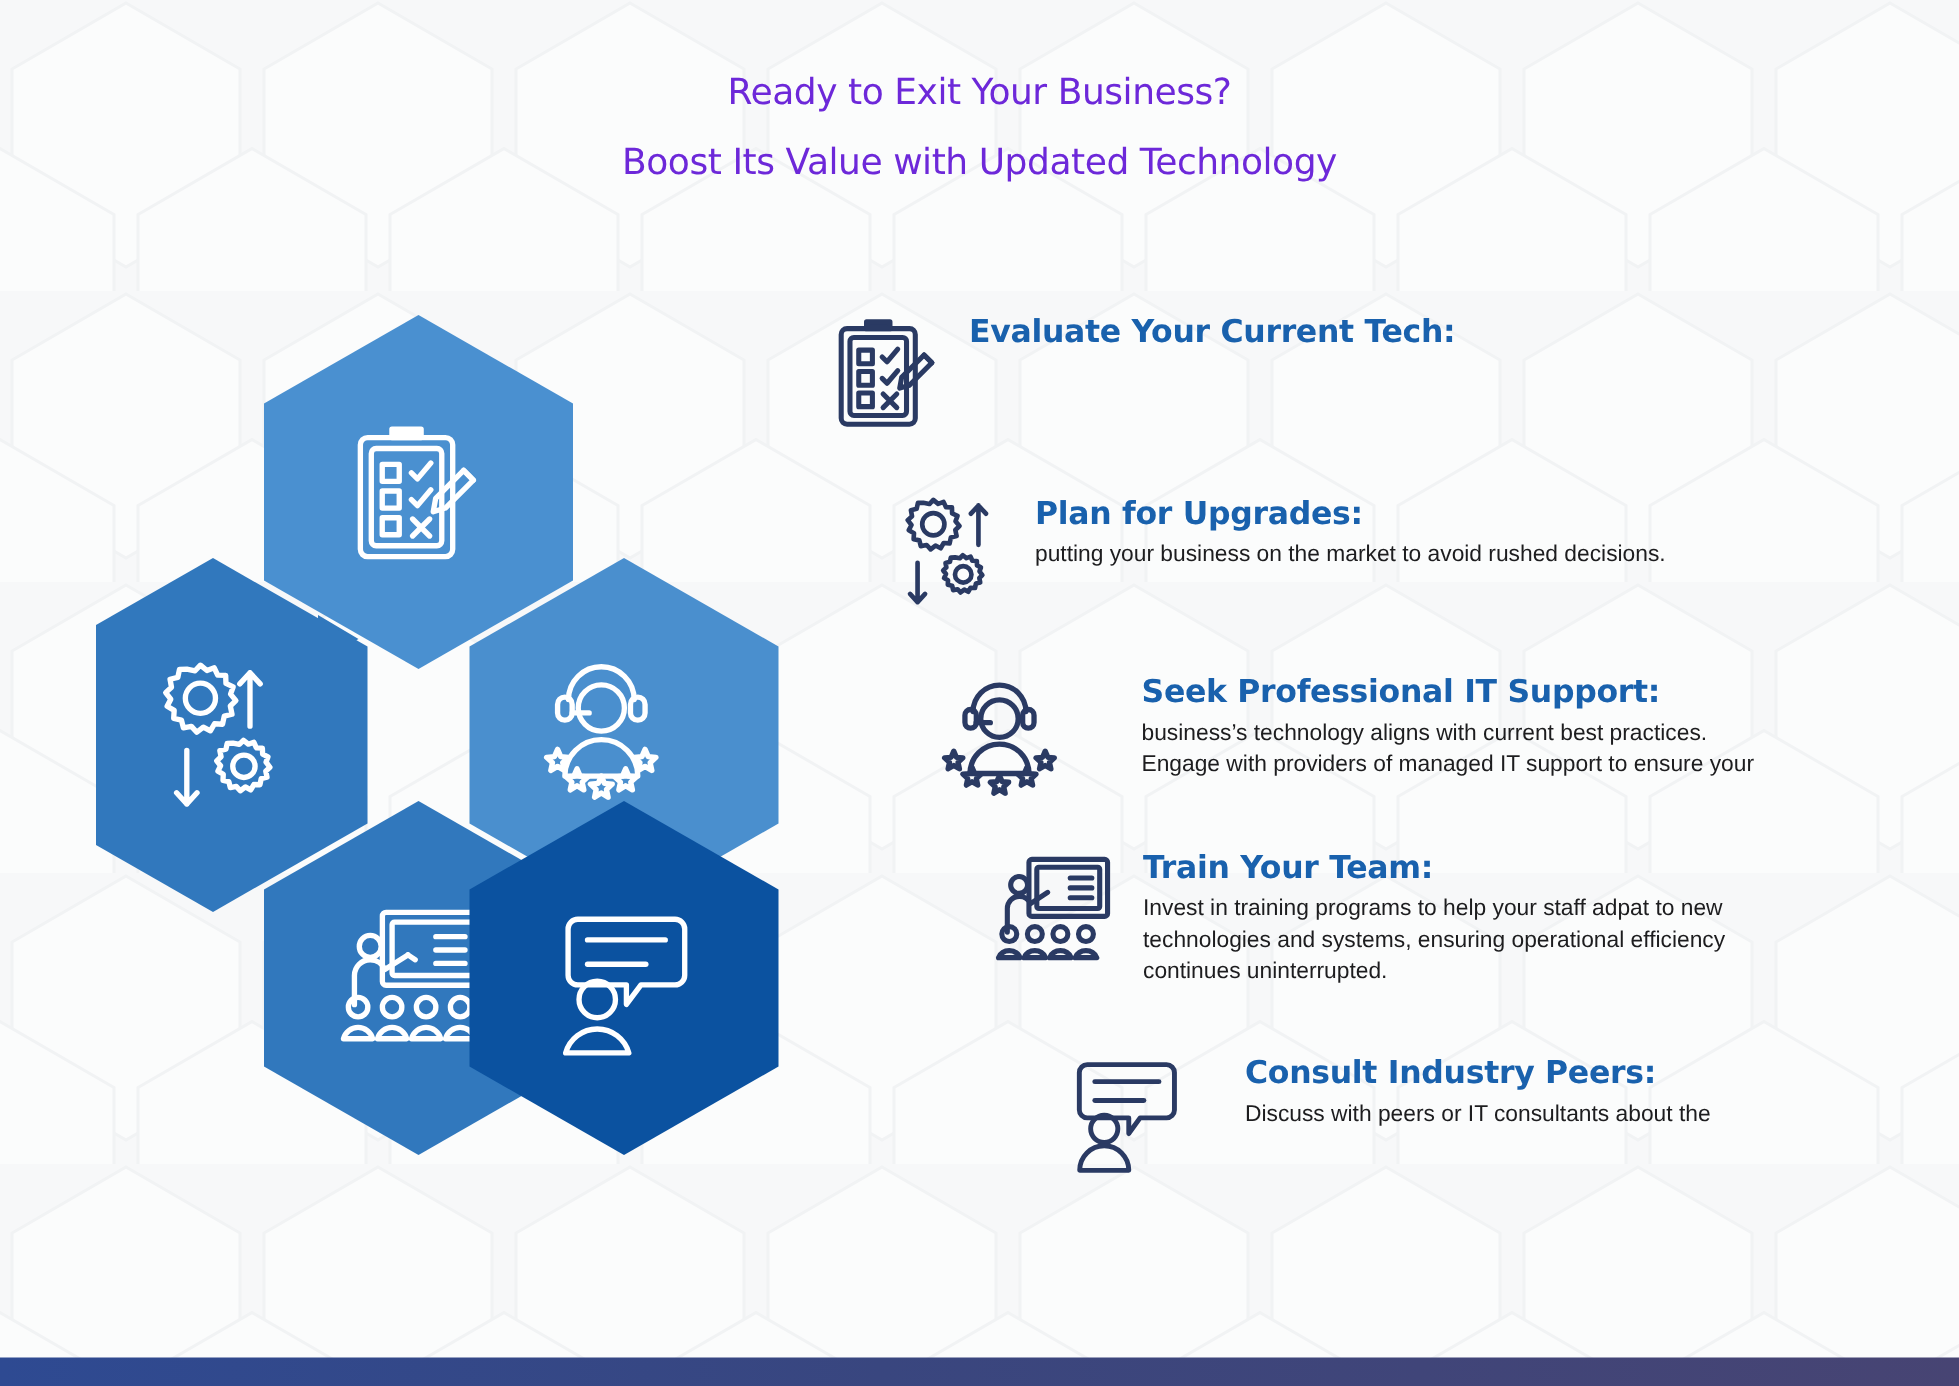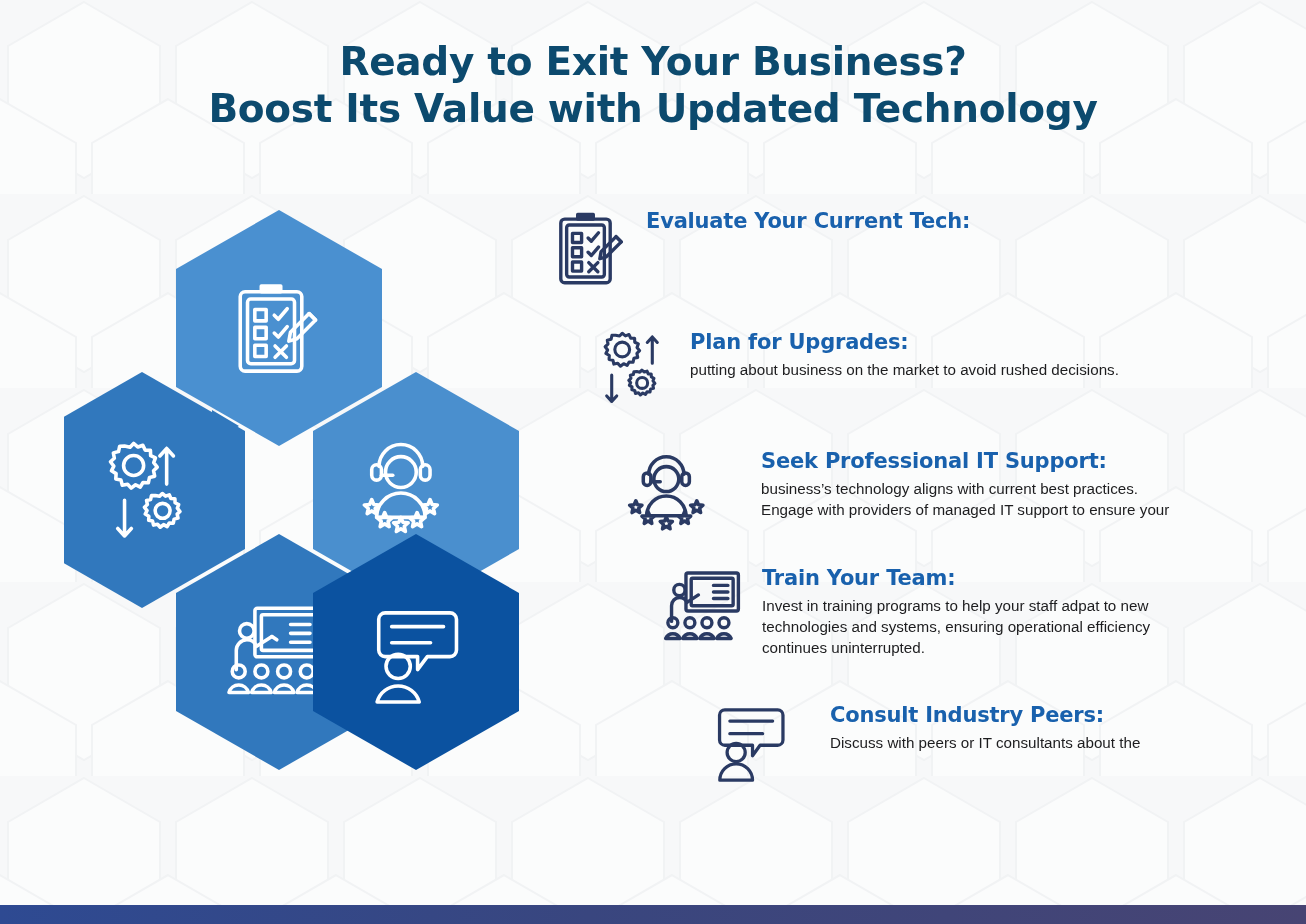--- a/index.html
+++ b/index.html
@@ -36,24 +36,24 @@
   
   .title-block {
     position: absolute;
     top: 38px;
     left: 0;
     width: 1306px;
     text-align: center;
   }
   .title-line {
     font-family: "DejaVu Sans", sans-serif;
-    font-weight: bold;
-    font-size: 39px;
+    font-weight: normal;
+    font-size: 24px;
     letter-spacing: -0.3px;
-    color: #0c4a6e;
+    color: #6d28d9;
     line-height: 47px;
     white-space: nowrap;
   }
 
   
   #hex-cluster {
     position: absolute;
     left: 64px;
     top: 196px;
     width: 540px;
@@ -293,21 +293,21 @@
                    L44.1 36 L44.2 38.5 L46.4 39.6 L45.6 41.8 L47.2 43.9 L45.5 45.5
                    L46 48 L43.6 48.6 L43.1 51.1 L40.6 51 L39.3 53.2 L37.1 52 L35 53.6
                    L33.4 51.8 L30.9 52.3 L30.3 49.8 L27.9 49.3 L28 46.8 L25.8 45.5
                    L26.9 43.3 L25.3 41.3 L27.1 39.6 L26.6 37.1 L29.1 36.5 L29.6 34.1 Z"></path>
           <circle cx="36.5" cy="43.5" r="4.6"></circle>
         </g>
       </svg>
       <div class="step-text">
         <div class="step-heading">Plan for Upgrades:</div>
         <div class="step-body">
-          <span>putting about business on the market to avoid rushed decisions.</span>
+          <span>putting your business on the market to avoid rushed decisions.</span>
         </div>
       </div>
     </div>
 
     <div class="step" id="step-3">
       <svg class="step-icon" width="98" height="84" viewBox="0 0 56 62" xmlns="http://www.w3.org/2000/svg">
         <g fill="none" stroke="#2a3a63" stroke-width="2.6" stroke-linecap="round" stroke-linejoin="round">
           <path d="M14.5 16.5 A13 13 0 0 1 40.5 16.5"></path>
           <rect x="10.5" y="15.5" width="5.6" height="9.2" rx="2.8"></rect>
           <rect x="38.9" y="15.5" width="5.6" height="9.2" rx="2.8"></rect>

